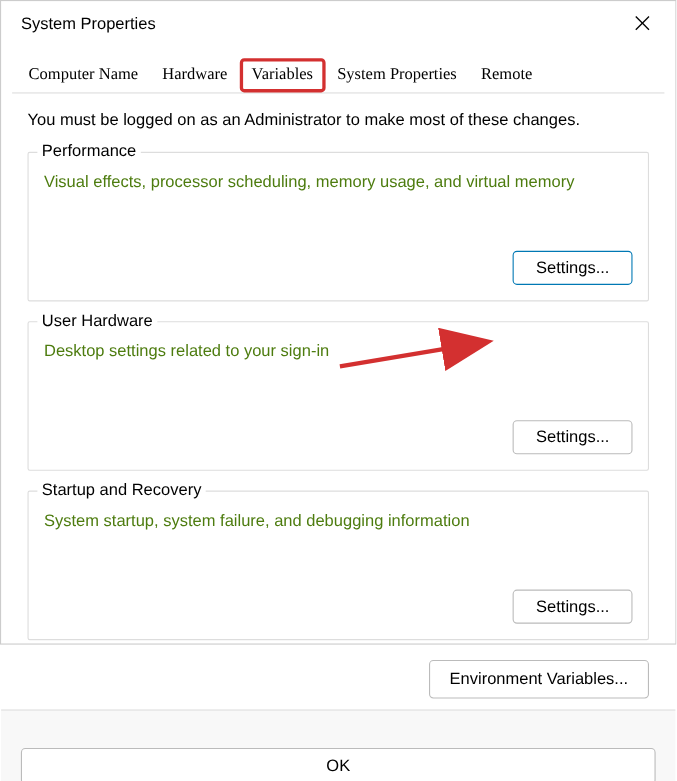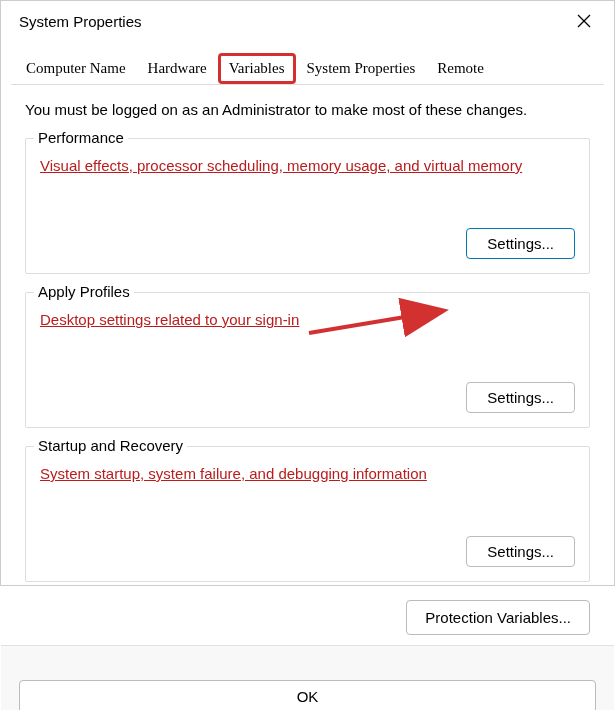--- a/index.html
+++ b/index.html
@@ -89,24 +89,23 @@
       position: absolute;
       top: -10px;
       left: 8px;
       background: #fff;
       padding: 0 4px;
       font-size: 15px;
       color: #000;
     }
     .group-desc {
       font-size: 15px;
-      color: #b91c1c;
+      color: #4d7c0f;
       margin-bottom: 34px;
       margin-top: 2px;
-      text-decoration: underline;
     }
     .group-btn-row {
       display: flex;
       justify-content: flex-end;
     }
     .btn {
       padding: 6px 20px;
       font-size: 15px;
       background: #fff;
       border: 1px solid #bbb;
@@ -186,37 +185,37 @@
 
     <div class="group">
       <div class="group-title">Performance</div>
       <div class="group-desc">Visual effects, processor scheduling, memory usage, and virtual memory</div>
       <div class="group-btn-row">
         <button class="btn highlighted">Settings...</button>
       </div>
     </div>
 
     <div class="group">
-      <div class="group-title">Apply Profiles</div>
+      <div class="group-title">User Hardware</div>
       <div class="group-desc">Desktop settings related to your sign-in</div>
       <div class="group-btn-row">
         <button class="btn">Settings...</button>
       </div>
     </div>
 
     <div class="group">
       <div class="group-title">Startup and Recovery</div>
       <div class="group-desc">System startup, system failure, and debugging information</div>
       <div class="group-btn-row">
         <button class="btn">Settings...</button>
       </div>
     </div>
 
     <div class="env-row">
-      <button class="env-btn">Protection Variables...</button>
+      <button class="env-btn">Environment Variables...</button>
     </div>
 
     <svg class="arrow" width="160" height="50" viewBox="0 0 160 50">
       <defs>
         <marker id="arrowhead" markerWidth="12" markerHeight="10" refX="10" refY="5" orient="auto">
           <polygon points="0 0, 12 5, 0 10" fill="#d33030"></polygon>
         </marker>
       </defs>
       <line x1="8" y1="40" x2="140" y2="18" stroke="#d33030" stroke-width="4" marker-end="url(#arrowhead)"></line>
     </svg>

